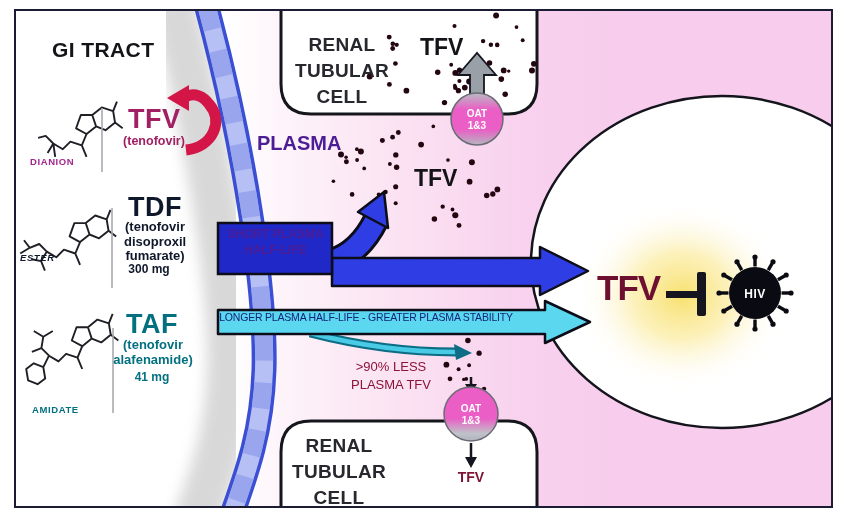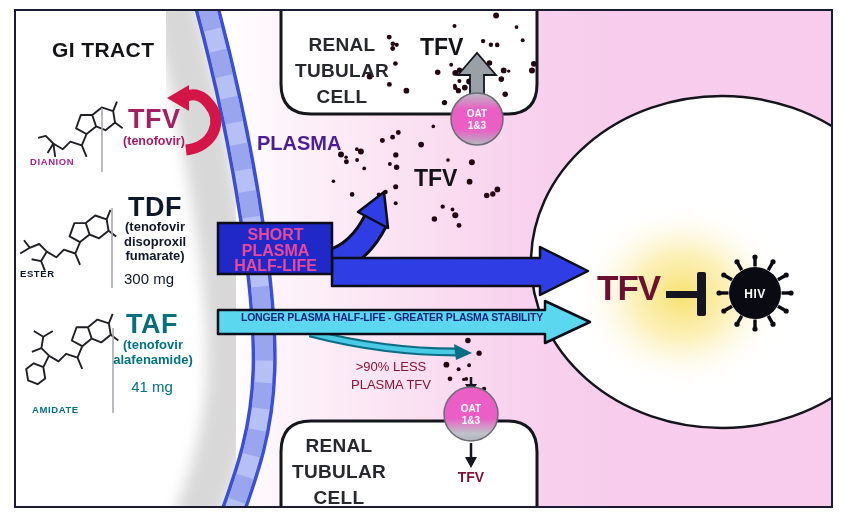--- a/index.html
+++ b/index.html
@@ -15,25 +15,25 @@
   .gi-title{left:52px;top:38px;font-size:21px;font-weight:bold;color:#141418;letter-spacing:.4px;}
   .plasma{left:257px;top:132px;font-size:20px;font-weight:bold;color:#4c1d95;}
   .lymph{left:648px;top:140px;font-size:20px;font-weight:bold;color:#16161a;letter-spacing:1.1px;}
   .renal{width:116px;font-size:19px;font-weight:600;color:#27272e;line-height:26px;letter-spacing:.3px;}
   .renal-top{left:284px;top:32px;}
   .renal-bot{left:281px;top:433px;}
   .tfv-black{font-size:23px;font-weight:bold;color:#141418;}
   .less{left:330px;top:358px;width:122px;font-size:13px;font-weight:normal;color:#8c1238;line-height:17.5px;}
   .tfv-small{left:449px;top:469px;width:44px;font-size:14px;font-weight:bold;color:#7c1434;}
   .tfv-big{left:597px;top:268px;font-size:35px;font-weight:bold;color:#6d0f30;letter-spacing:-1px;}
-  .shortbox-txt{left:219px;top:227px;width:113px;font-size:16px;font-weight:bold;color:#ec4899;line-height:15.5px;}
-  .longbar-txt{left:221px;top:311px;width:322px;font-size:10.5px;font-weight:bold;color:#14247c;letter-spacing:-.2px;text-align:right;}
+  .shortbox-txt{left:219px;top:227px;width:113px;font-size:12px;font-weight:bold;color:#4c1d95;line-height:15.5px;}
+  .longbar-txt{left:205px;top:311px;width:322px;font-size:10.5px;font-weight:normal;color:#14247c;letter-spacing:-.2px;}
   .abbr{font-size:27px;font-weight:bold;letter-spacing:.5px;}
   .cname{font-size:13px;font-weight:bold;line-height:14.5px;}
-  .dose{font-size:15px;font-weight:normal;margin-top:8px;}
+  .dose{font-size:12px;font-weight:bold;}
   .moiety{font-size:9.5px;font-weight:bold;letter-spacing:.6px;}
   .c-tfv{color:#a11f63;} .c-tdf{color:#0f172a;} .c-taf{color:#037080;}
 </style>
 </head>
 <body>
 
 <div class="stage">
   <div class="fig-bg"></div>
 
   <svg class="layer" width="850" height="521" viewBox="0 0 850 521">
@@ -300,21 +300,21 @@
   <div class="txt ctr cname c-tfv" style="left:114px;top:134px;width:80px;font-size:12.5px;">(tenofovir)</div>
   <div class="txt moiety c-tfv" style="left:30px;top:156px;color:#a2268e;">DIANION</div>
 
   <div class="txt abbr c-tdf" style="left:128px;top:192px;">TDF</div>
   <div class="txt ctr cname c-tdf" style="left:124px;top:220px;width:62px;">
     <div>(tenofovir</div>
     <div>disoproxil</div>
     <div>fumarate)</div>
   </div>
   <div class="txt ctr dose c-tdf" style="left:118px;top:262px;width:62px;">300 mg</div>
-  <div class="txt moiety c-tdf" style="left:20px;top:268px;">ESTER</div>
+  <div class="txt moiety c-tdf" style="left:20px;top:252px;font-style:italic;">ESTER</div>
 
   <div class="txt abbr c-taf" style="left:126px;top:309px;">TAF</div>
   <div class="txt ctr cname c-taf" style="left:112px;top:338px;width:82px;">
     <div>(tenofovir</div>
     <div>alafenamide)</div>
   </div>
   <div class="txt ctr dose c-taf" style="left:116px;top:370px;width:72px;">41 mg</div>
   <div class="txt moiety c-taf" style="left:32px;top:404px;">AMIDATE</div>
 
   <div class="fig-border"></div>

